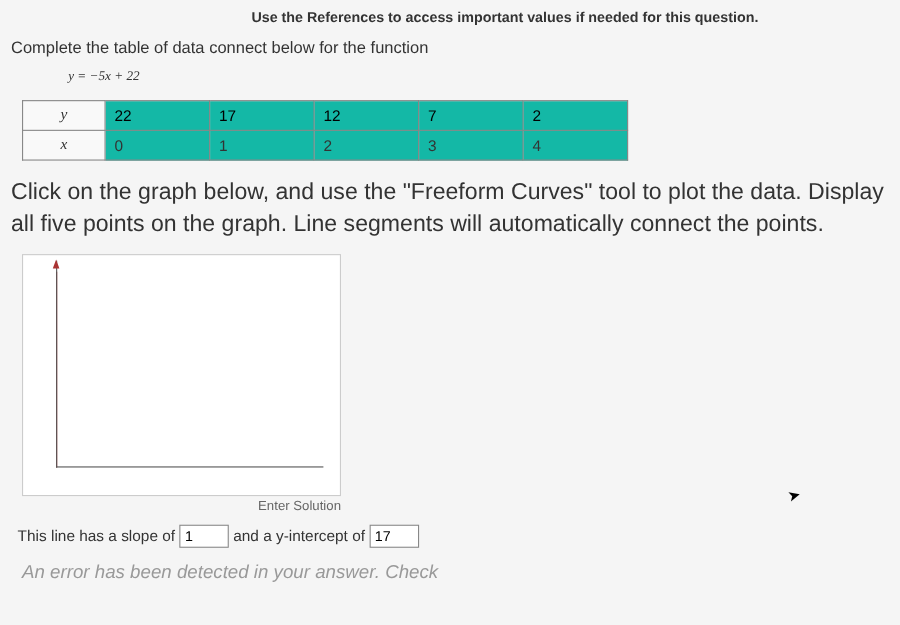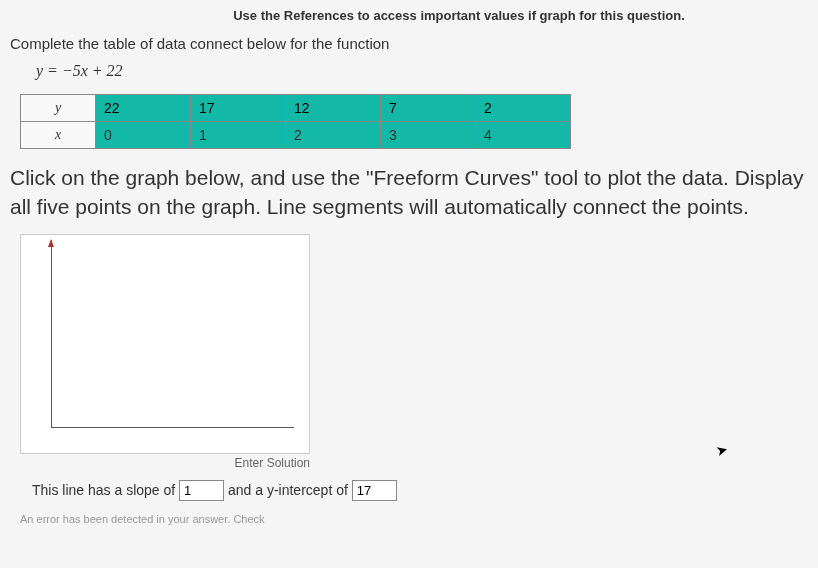--- a/index.html
+++ b/index.html
@@ -23,22 +23,22 @@
       margin-bottom: 12px;
       margin-left: 100px;
     }
     .instruction {
       font-size: 15px;
       margin-bottom: 10px;
     }
     .equation {
       font-family: 'Times New Roman', serif;
       font-style: italic;
-      font-size: 16px;
-      margin-left: 26px;
+      font-size: 12px;
+      margin-left: 52px;
       margin-bottom: 14px;
     }
     .data-table {
       border-collapse: collapse;
       margin-bottom: 14px;
       margin-left: 10px;
     }
     .data-table td {
       border: 1px solid #888;
       padding: 5px 8px;
@@ -122,47 +122,48 @@
       text-align: right;
       font-size: 12px;
       color: #666;
       width: 290px;
       margin-left: 10px;
       margin-bottom: 10px;
     }
     .slope-line {
       font-size: 14px;
       margin-bottom: 12px;
-      margin-left: 22px;
+      margin-left: 6px;
     }
     .small-input {
       border: 1px solid #888;
       padding: 2px 4px;
       width: 45px;
       font-size: 13px;
       background: #fff;
     }
     .error-msg {
-      font-size: 11px;
+      font-size: 17px;
       color: #999;
       margin-left: 10px;
+      font-style: italic;
     }
     .cursor {
       position: absolute;
       right: 90px;
       bottom: 110px;
       font-size: 14px;
       color: #000;
       transform: rotate(-15deg);
     }
   </style>
 </head>
 <body>
 
-<div class="references-text">Use the References to access important values if graph for this question.</div>
+<div class="references-text">Use the References to access important values if needed for this question.</div>
 
 <div class="instruction">Complete the table of data connect below for the function</div>
 
 <div class="equation">y = −5x + 22</div>
 
 <table class="data-table">
   <tbody>
       <tr>
     <td class="header-cell">y</td>
     <td class="value-cell"><input class="input-cell" value="22" style=""></td>

